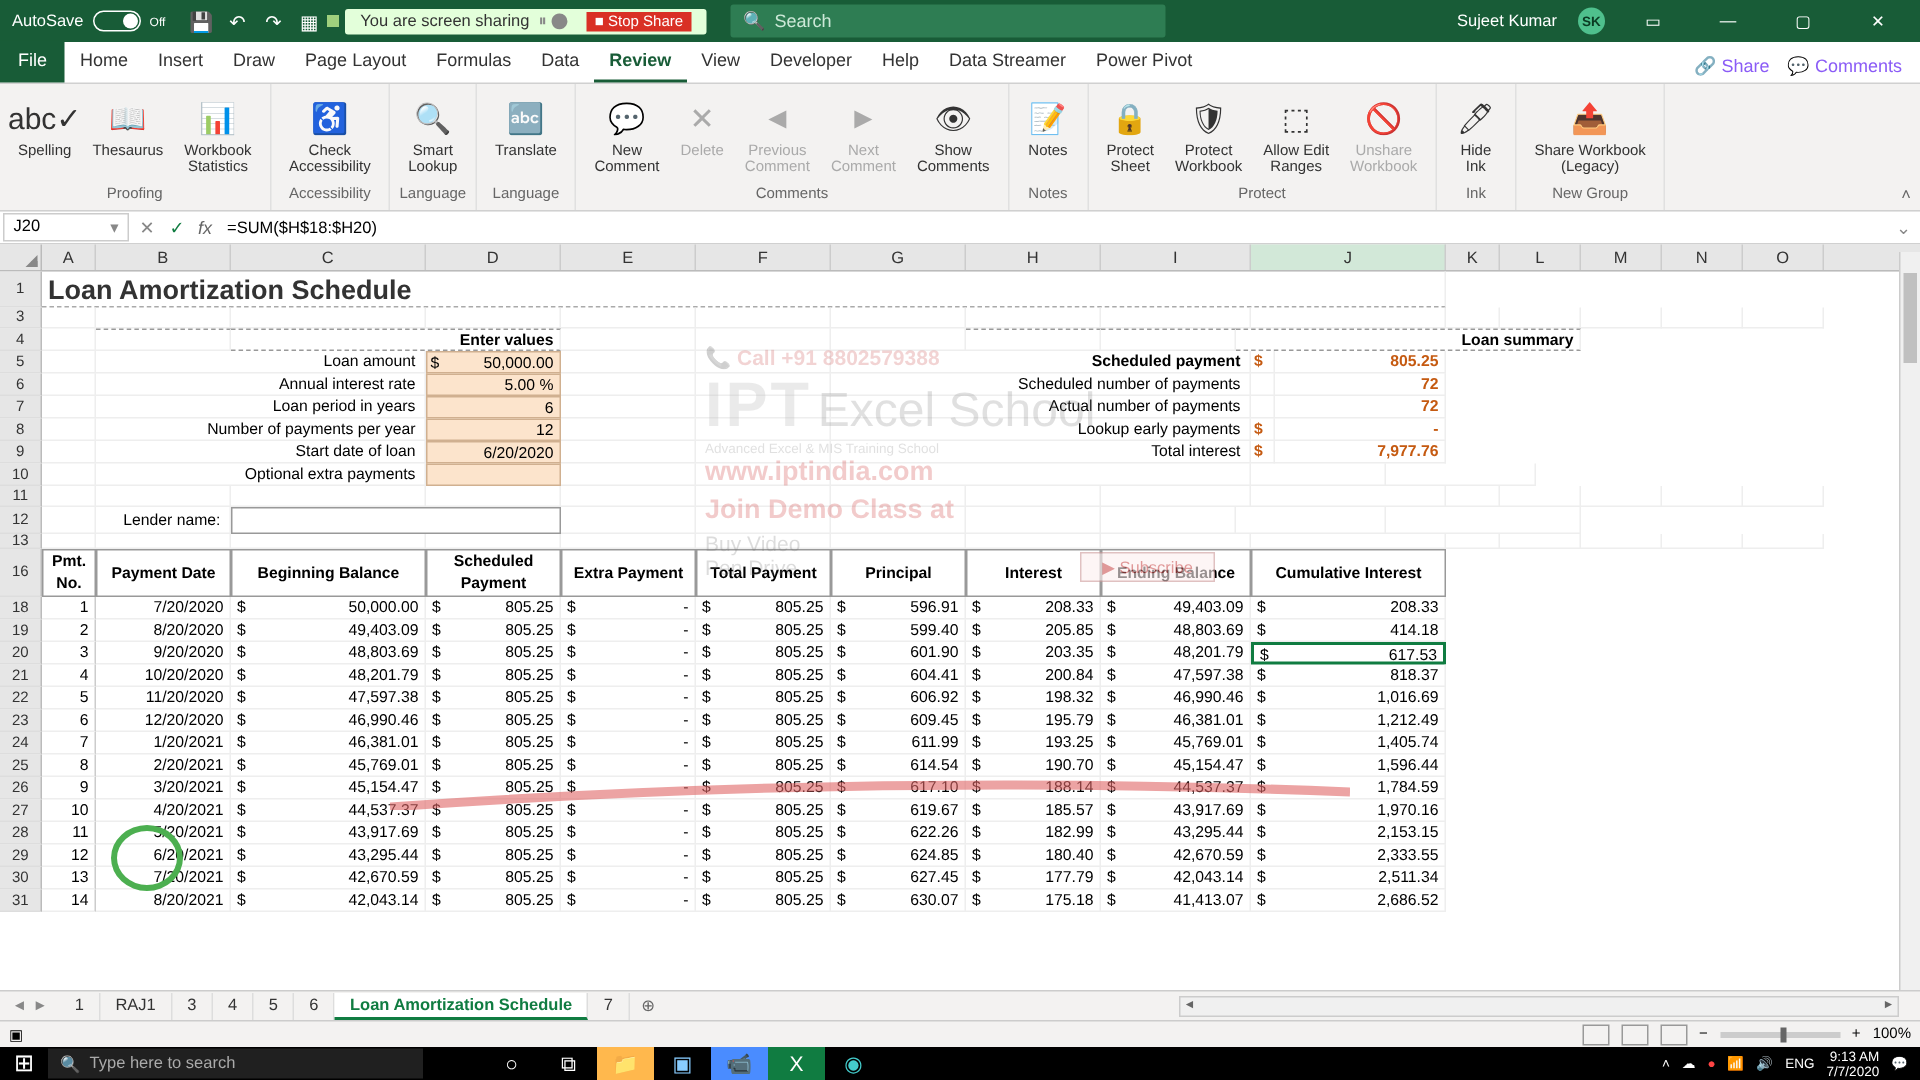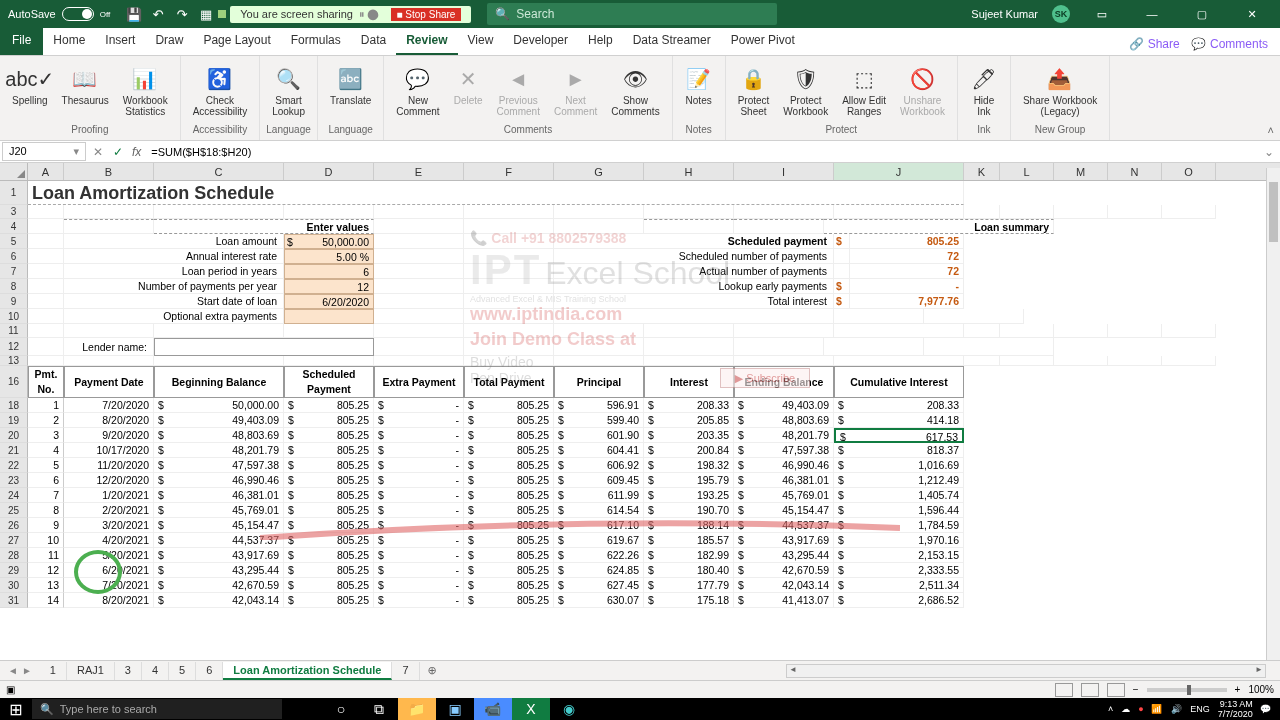--- a/index.html
+++ b/index.html
@@ -538,21 +538,21 @@
       </div>
       <div class="cell num" style="width: 90px; line-height: 15px;"><span style="float:left">$</span>805.25</div>
       <div class="cell num" style="width: 90px; line-height: 15px;"><span style="float:left">$</span>601.90</div>
       <div class="cell num" style="width: 90px; line-height: 15px;"><span style="float:left">$</span>203.35</div>
       <div class="cell num" style="width: 100px; line-height: 15px;"><span style="float:left">$</span>48,201.79</div>
       <div class="cell num sel-cell" style="width: 130px; line-height: 15px;"><span style="float:left">$</span>617.53</div>
     </div>
     <div class="gridrow " style="height: 15px;">
       <div class="rowh" style="line-height: 15px;">21</div>
       <div class="cell num" style="width: 36px; line-height: 15px;;border-right:1px solid #ccc">4</div>
-      <div class="cell num" style="width: 90px; line-height: 15px;">10/17/2020</div>
+      <div class="cell num" style="width: 90px; line-height: 15px;">10/20/2020</div>
       <div class="cell num" style="width: 130px; line-height: 15px;"><span style="float:left">$</span>48,201.79</div>
       <div class="cell num" style="width: 90px; line-height: 15px;;position:relative"><span style="float:left">$</span>805.25</div>
       <div class="cell " style="width: 90px; line-height: 15px;">
         <span style="float:left">$</span>
         <span style="float:right">-</span>
       </div>
       <div class="cell num" style="width: 90px; line-height: 15px;"><span style="float:left">$</span>805.25</div>
       <div class="cell num" style="width: 90px; line-height: 15px;"><span style="float:left">$</span>604.41</div>
       <div class="cell num" style="width: 90px; line-height: 15px;"><span style="float:left">$</span>200.84</div>
       <div class="cell num" style="width: 100px; line-height: 15px;"><span style="float:left">$</span>47,597.38</div>

